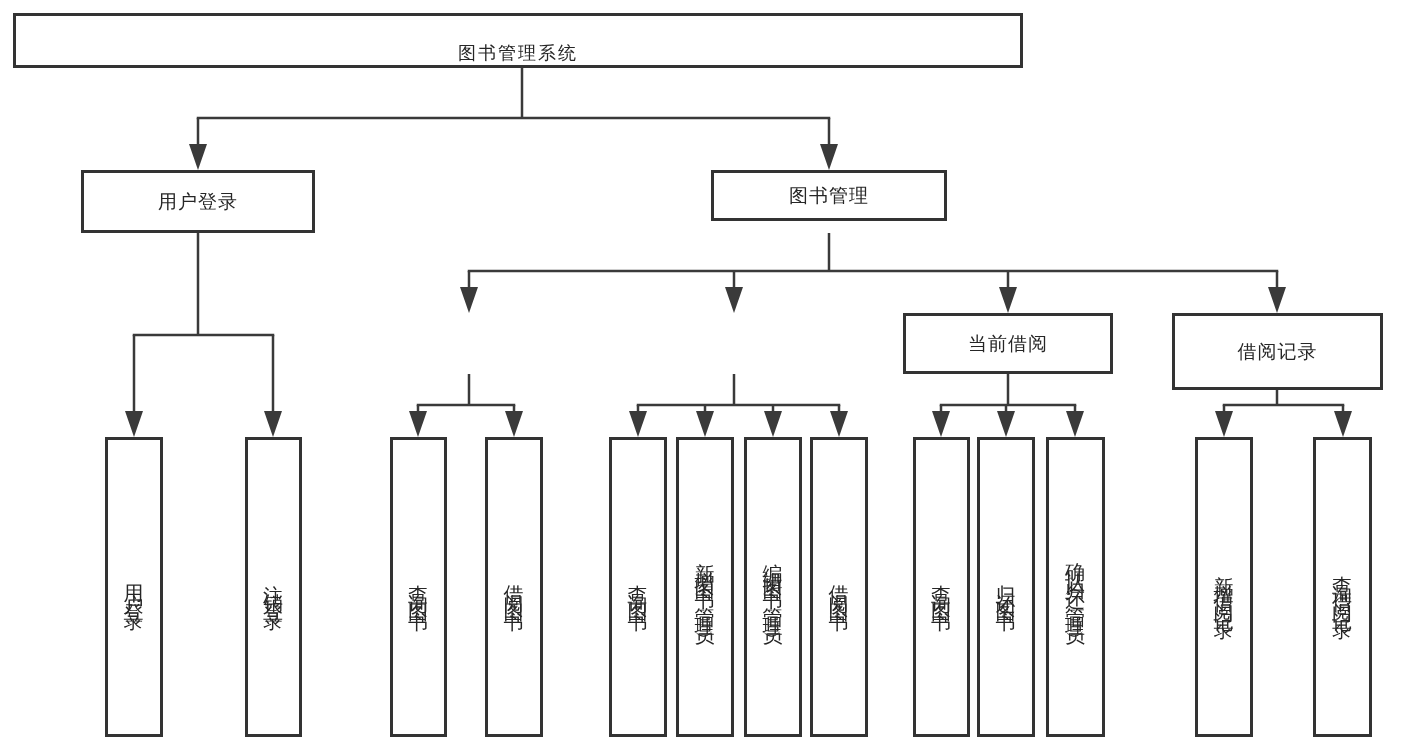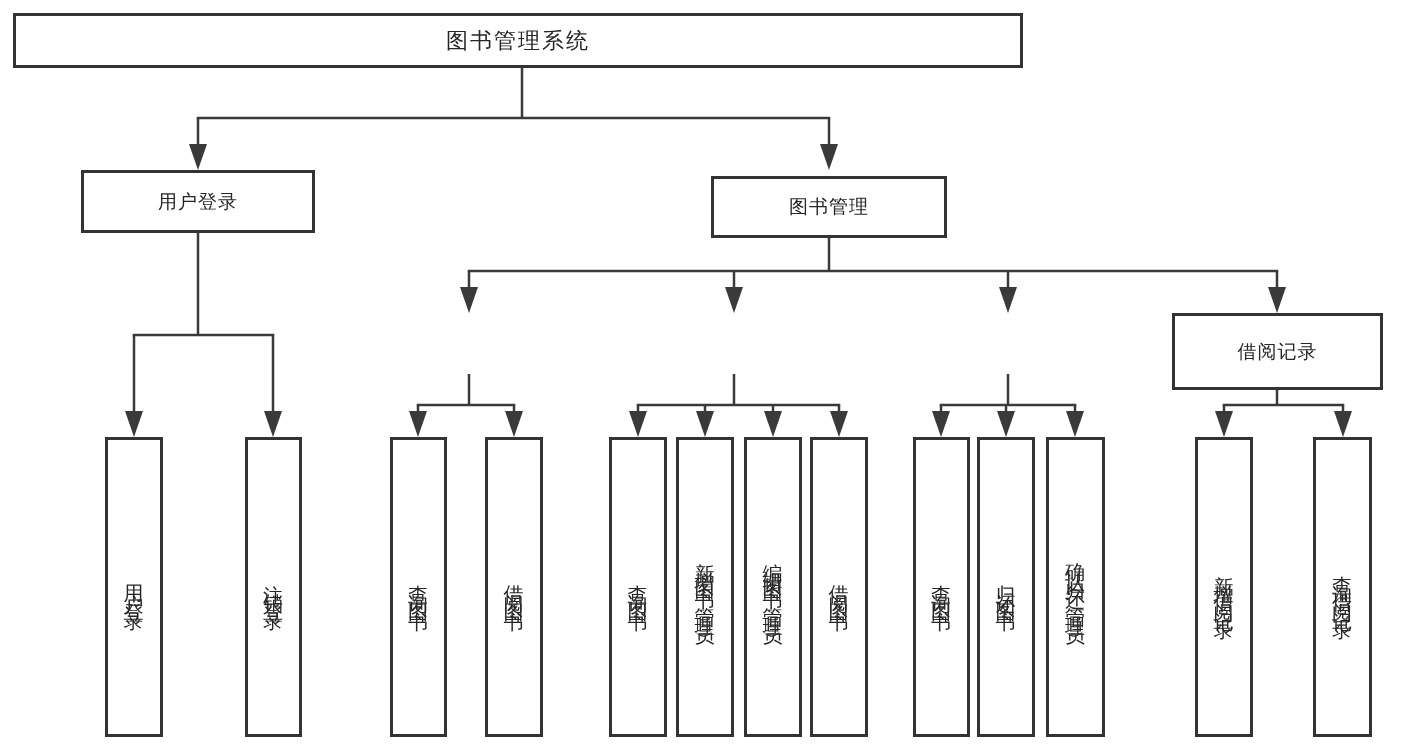--- a/index.html
+++ b/index.html
@@ -21,21 +21,21 @@
     box-sizing:border-box;
     border:3px solid #333333;
     background:#ffffff;
     display:flex; align-items:center; justify-content:center;
     color:#262626;
     font-size:19px;
     letter-spacing:1px;
     text-align:center;
     white-space:nowrap;
   }
-  .node.title { font-size:22px; letter-spacing:2px; }
+  .node.title { font-size:18px; letter-spacing:2px;align-items:flex-end; }
   .node.leaf {
     white-space:normal;
     font-size:20px;
   }
   .node.leaf .vtext {
     writing-mode:vertical-rl;
     text-orientation:mixed;
     letter-spacing:9px;
     line-height:1;
   }
@@ -130,24 +130,27 @@
     </g>
   </svg>
 
   <div class="node title" style="left:13px; top:13px; width:1010px; height:55px;">
     <span>图书管理系统</span>
   </div>
 
   <div class="node" style="left:81px; top:170px; width:234px; height:63px;">
     <span>用户登录</span>
   </div>
-  <div class="node" style="left:711px; top:176px; width:236px; height:62px;">
+  <div class="node" style="left:711px; top:170px; width:236px; height:51px;">
     <span>图书管理</span>
   </div>
 
+  <div class="node" style="left:903px; top:313px; width:210px; height:61px;">
+    <span>当前借阅</span>
+  </div>
   <div class="node" style="left:1172px; top:313px; width:211px; height:77px;">
     <span>借阅记录</span>
   </div>
 
   <div class="node leaf" style="left:105px; top:437px; width:58px; height:300px;">
     <span class="vtext">用户登录</span>
   </div>
   <div class="node leaf" style="left:245px; top:437px; width:57px; height:300px;">
     <span class="vtext">注销登录</span>
   </div>

